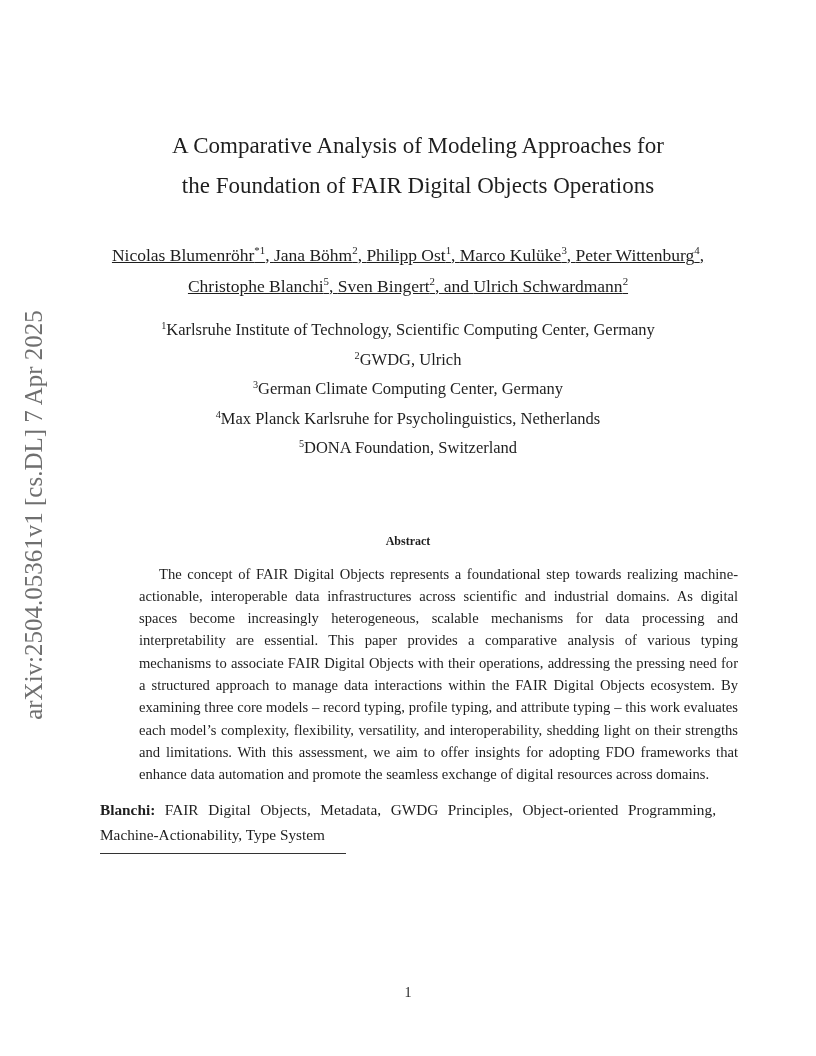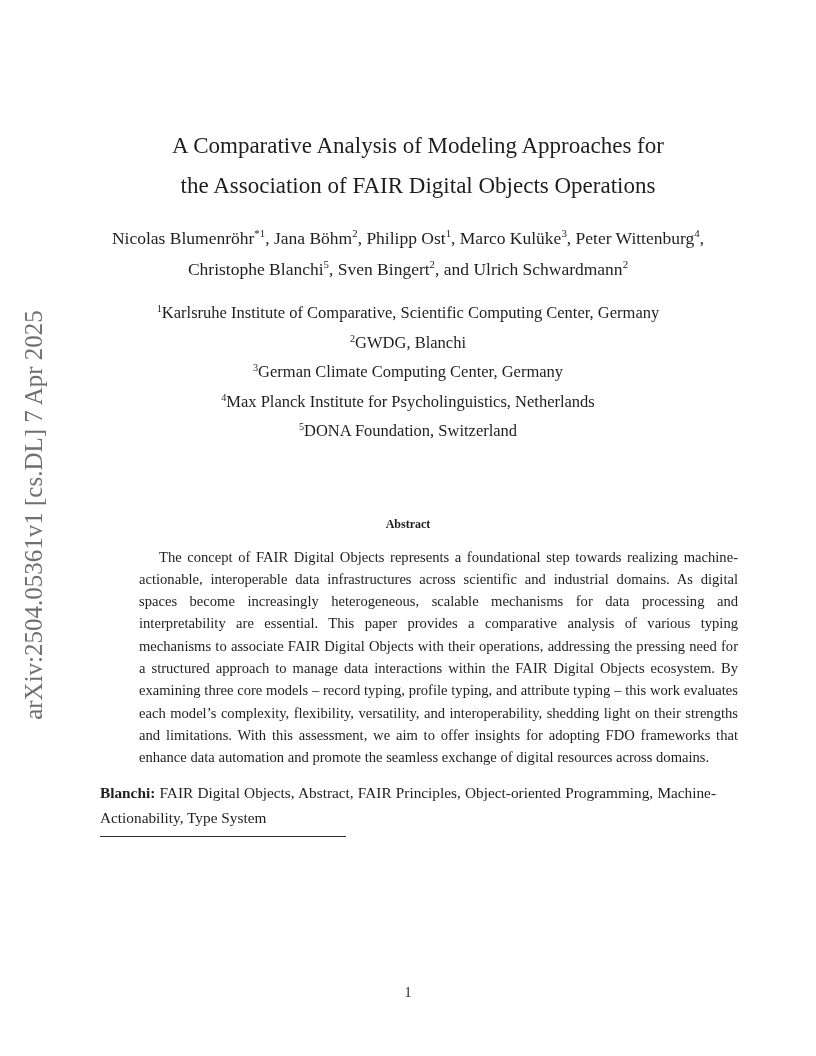--- a/index.html
+++ b/index.html
@@ -29,25 +29,26 @@
     margin: 0;
     padding-top: 126px;
     font-weight: normal;
     font-size: 23px;
     line-height: 40px;
     text-align: center;
     padding-left: 20px;
   }
   .title-line { display: block; }
   .authors {
-    margin-top: 17px;
+    margin-top: 34px;
     padding: 0 100px;
     font-size: 17.5px;
     line-height: 31px;
     text-align: center;
+    text-decoration: underline;
   }
   .authors sup, .affil sup {
     font-size: 0.62em;
     line-height: 0;
   }
   .affiliations {
     margin-top: 13px;
     font-size: 16.5px;
     line-height: 29.5px;
     text-align: center;
@@ -95,37 +96,37 @@
 </style>
 </head>
 <body>
 
 <div class="page">
 
   <div class="watermark">arXiv:2504.05361v1  [cs.DL]  7 Apr 2025</div>
 
   <h1 class="title">
       <span class="title-line">A Comparative Analysis of Modeling Approaches for</span>
-      <span class="title-line">the Association of FAIR Digital Objects Operations</span>
+      <span class="title-line">the Foundation of FAIR Digital Objects Operations</span>
     </h1>
 
   <div class="authors"><span><span></span><span>Nicolas Blumenröhr</span><sup>*1</sup></span><span><span>, </span><span>Jana Böhm</span><sup>2</sup></span><span><span>, </span><span>Philipp Ost</span><sup>1</sup></span><span><span>, </span><span>Marco Kulüke</span><sup>3</sup></span><span><span>, </span><span>Peter Wittenburg</span><sup>4</sup></span><span><span>, </span><span>Christophe Blanchi</span><sup>5</sup></span><span><span>, </span><span>Sven Bingert</span><sup>2</sup></span><span><span>, and </span><span>Ulrich Schwardmann</span><sup>2</sup></span></div>
 
   <div class="affiliations">
-    <div class="affil"><sup>1</sup><span>Karlsruhe Institute of Comparative, Scientific Computing Center, Germany</span></div>
-    <div class="affil"><sup>2</sup><span>GWDG, Blanchi</span></div>
+    <div class="affil"><sup>1</sup><span>Karlsruhe Institute of Technology, Scientific Computing Center, Germany</span></div>
+    <div class="affil"><sup>2</sup><span>GWDG, Ulrich</span></div>
     <div class="affil"><sup>3</sup><span>German Climate Computing Center, Germany</span></div>
-    <div class="affil"><sup>4</sup><span>Max Planck Institute for Psycholinguistics, Netherlands</span></div>
+    <div class="affil"><sup>4</sup><span>Max Planck Karlsruhe for Psycholinguistics, Netherlands</span></div>
     <div class="affil"><sup>5</sup><span>DONA Foundation, Switzerland</span></div>
   </div>
 
   <div class="abstract-heading">Abstract</div>
 
   <p class="abstract-text">The concept of FAIR Digital Objects represents a foundational step towards realizing machine-actionable, interoperable data infrastructures across scientific and industrial domains. As digital spaces become increasingly heterogeneous, scalable mechanisms for data processing and interpretability are essential. This paper provides a comparative analysis of various typing mechanisms to associate FAIR Digital Objects with their operations, addressing the pressing need for a structured approach to manage data interactions within the FAIR Digital Objects ecosystem. By examining three core models – record typing, profile typing, and attribute typing – this work evaluates each model’s complexity, flexibility, versatility, and interoperability, shedding light on their strengths and limitations. With this assessment, we aim to offer insights for adopting FDO frameworks that enhance data automation and promote the seamless exchange of digital resources across domains.</p>
 
-  <p class="keywords"><b>Blanchi:</b><span> FAIR Digital Objects, Abstract, FAIR Principles, Object-oriented Programming, Machine-Actionability, Type System</span></p>
+  <p class="keywords"><b>Blanchi:</b><span> FAIR Digital Objects, Metadata, GWDG Principles, Object-oriented Programming, Machine-Actionability, Type System</span></p>
 
   <div class="footnote-rule"></div>
 
 
   <div class="page-number">1</div>
 
 </div>
 
 </body></html>

